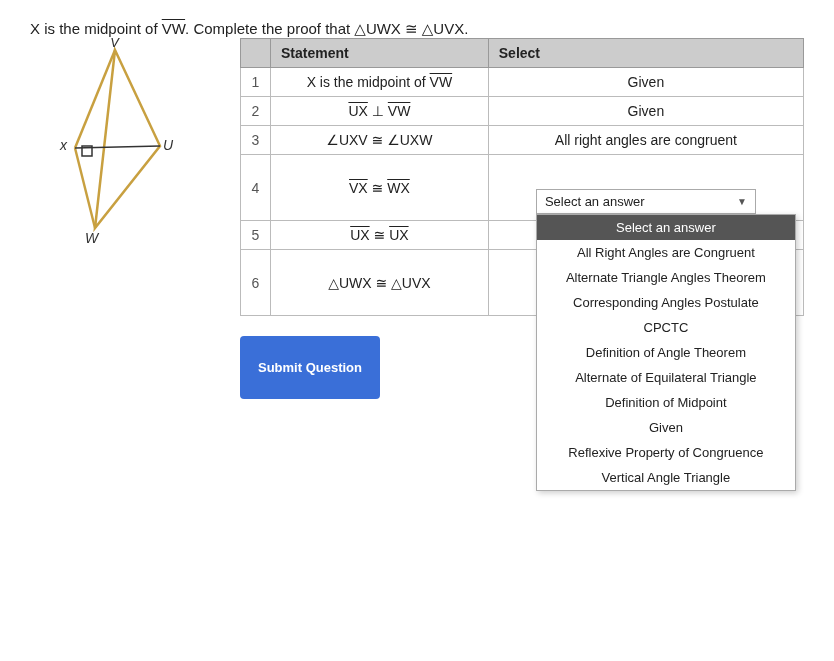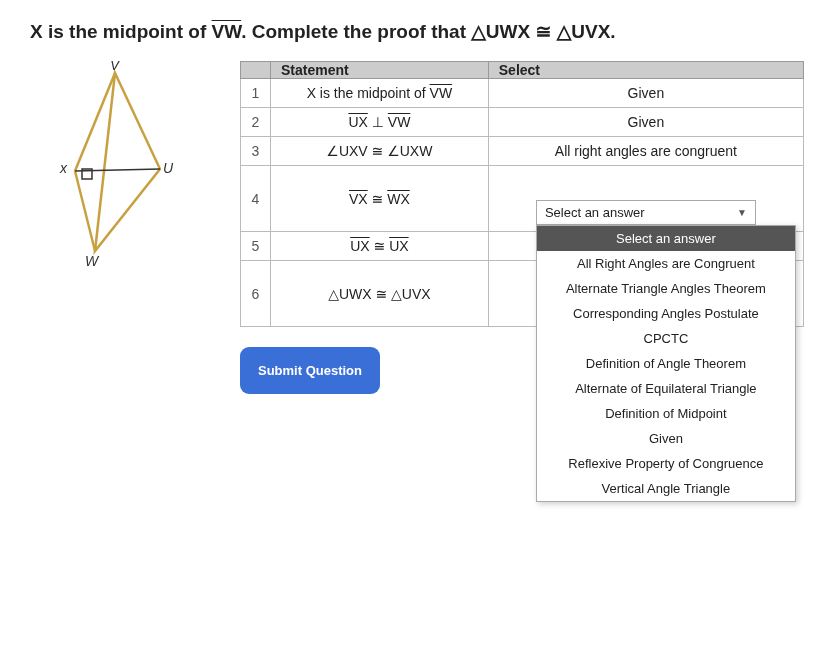--- a/index.html
+++ b/index.html
@@ -6,23 +6,22 @@
     body {
       font-family: Arial, sans-serif;
       background: #fff;
       width: 834px;
       min-height: 661px;
       padding: 20px 30px;
       font-size: 14px;
       color: #222;
     }
     .problem-statement {
-      font-size: 19px;
-      margin-bottom: 18px;
-      font-weight: bold;
+      font-size: 15px;
+      font-weight: normal;
     }
     .overline { text-decoration: overline; }
     .diagram-area {
       display: flex;
       gap: 0;
       align-items: flex-start;
     }
     .diagram {
       width: 200px;
       min-width: 180px;
@@ -35,21 +34,21 @@
       flex: 1;
       margin-left: 10px;
     }
     table.proof-table {
       border-collapse: collapse;
       width: 100%;
     }
     table.proof-table th {
       background: #ccc;
       border: 1px solid #999;
-      padding: 0 10px;
+      padding: 6px 10px;
       text-align: left;
       font-weight: bold;
     }
     table.proof-table td {
       border: 1px solid #bbb;
       padding: 6px 10px;
       vertical-align: middle;
       background: #fff;
       text-align: center;
     }
@@ -104,25 +103,25 @@
     }
     .dropdown-item.selected {
       background: #555;
       color: #fff;
     }
     .submit-btn {
       margin-top: 20px;
       background: #3a6fd8;
       color: #fff;
       border: none;
-      padding: 16px 18px;
+      padding: 24px 18px;
       font-size: 13px;
       font-weight: bold;
       cursor: pointer;
-      border-radius: 9px;
+      border-radius: 4px;
     }
   </style>
 </head>
 <body>
 
 <p class="problem-statement">
   X is the midpoint of <span class="overline">VW</span>. Complete the proof that △UWX ≅ △UVX.
 </p>
 
 <div class="diagram-area">

